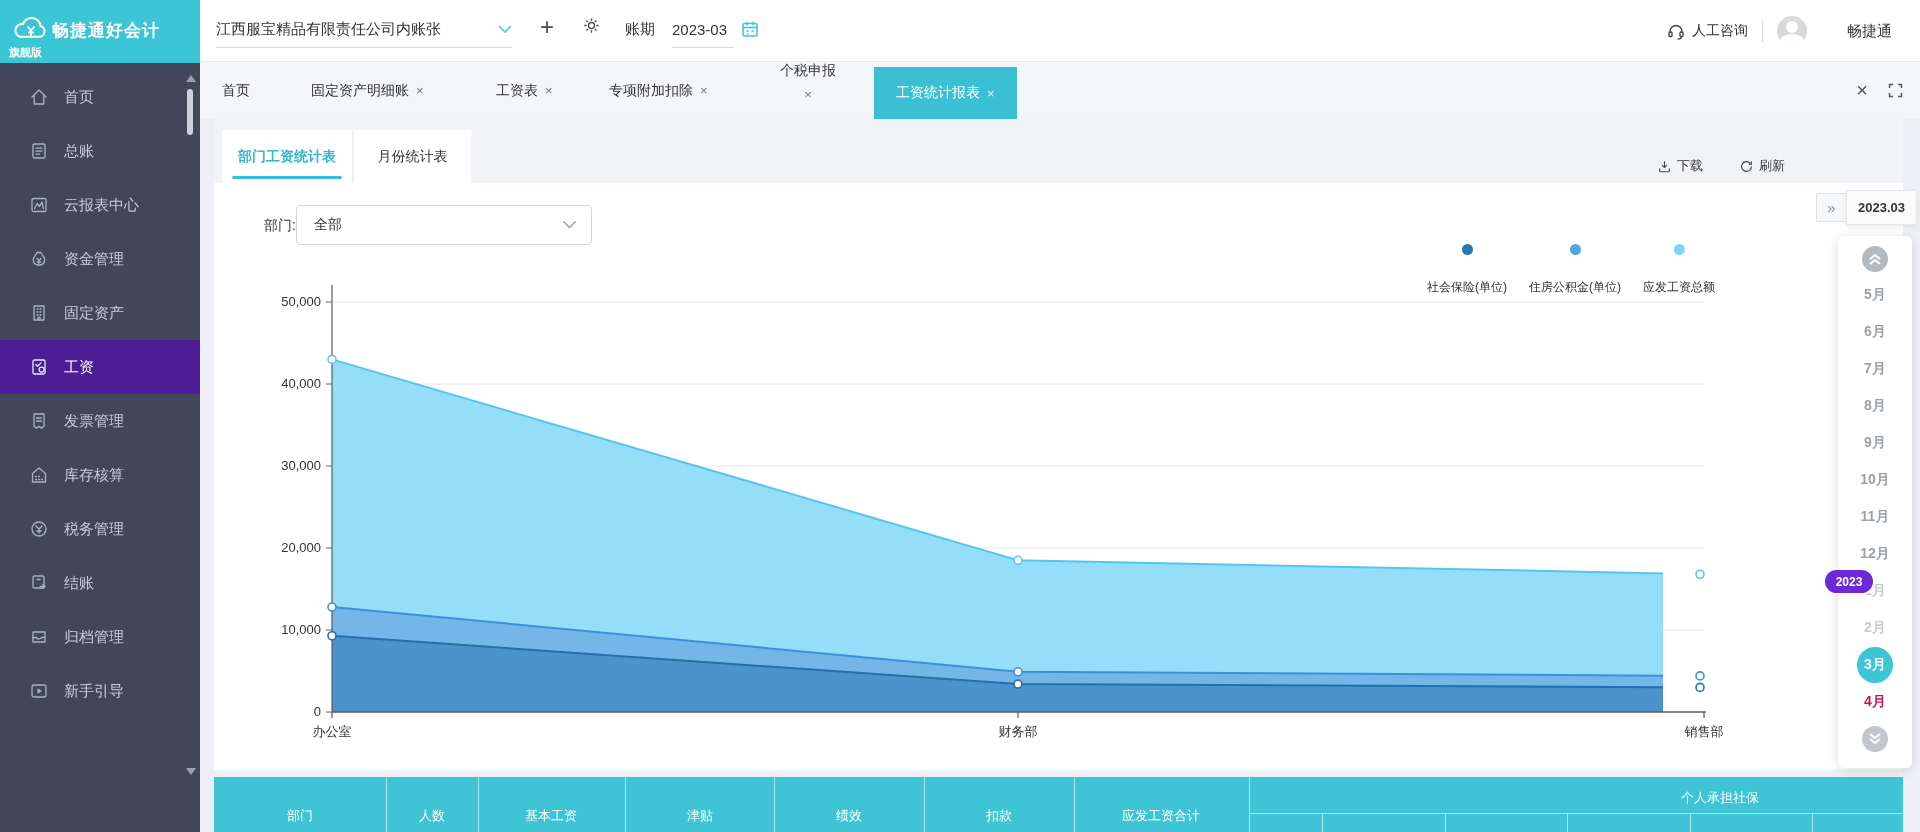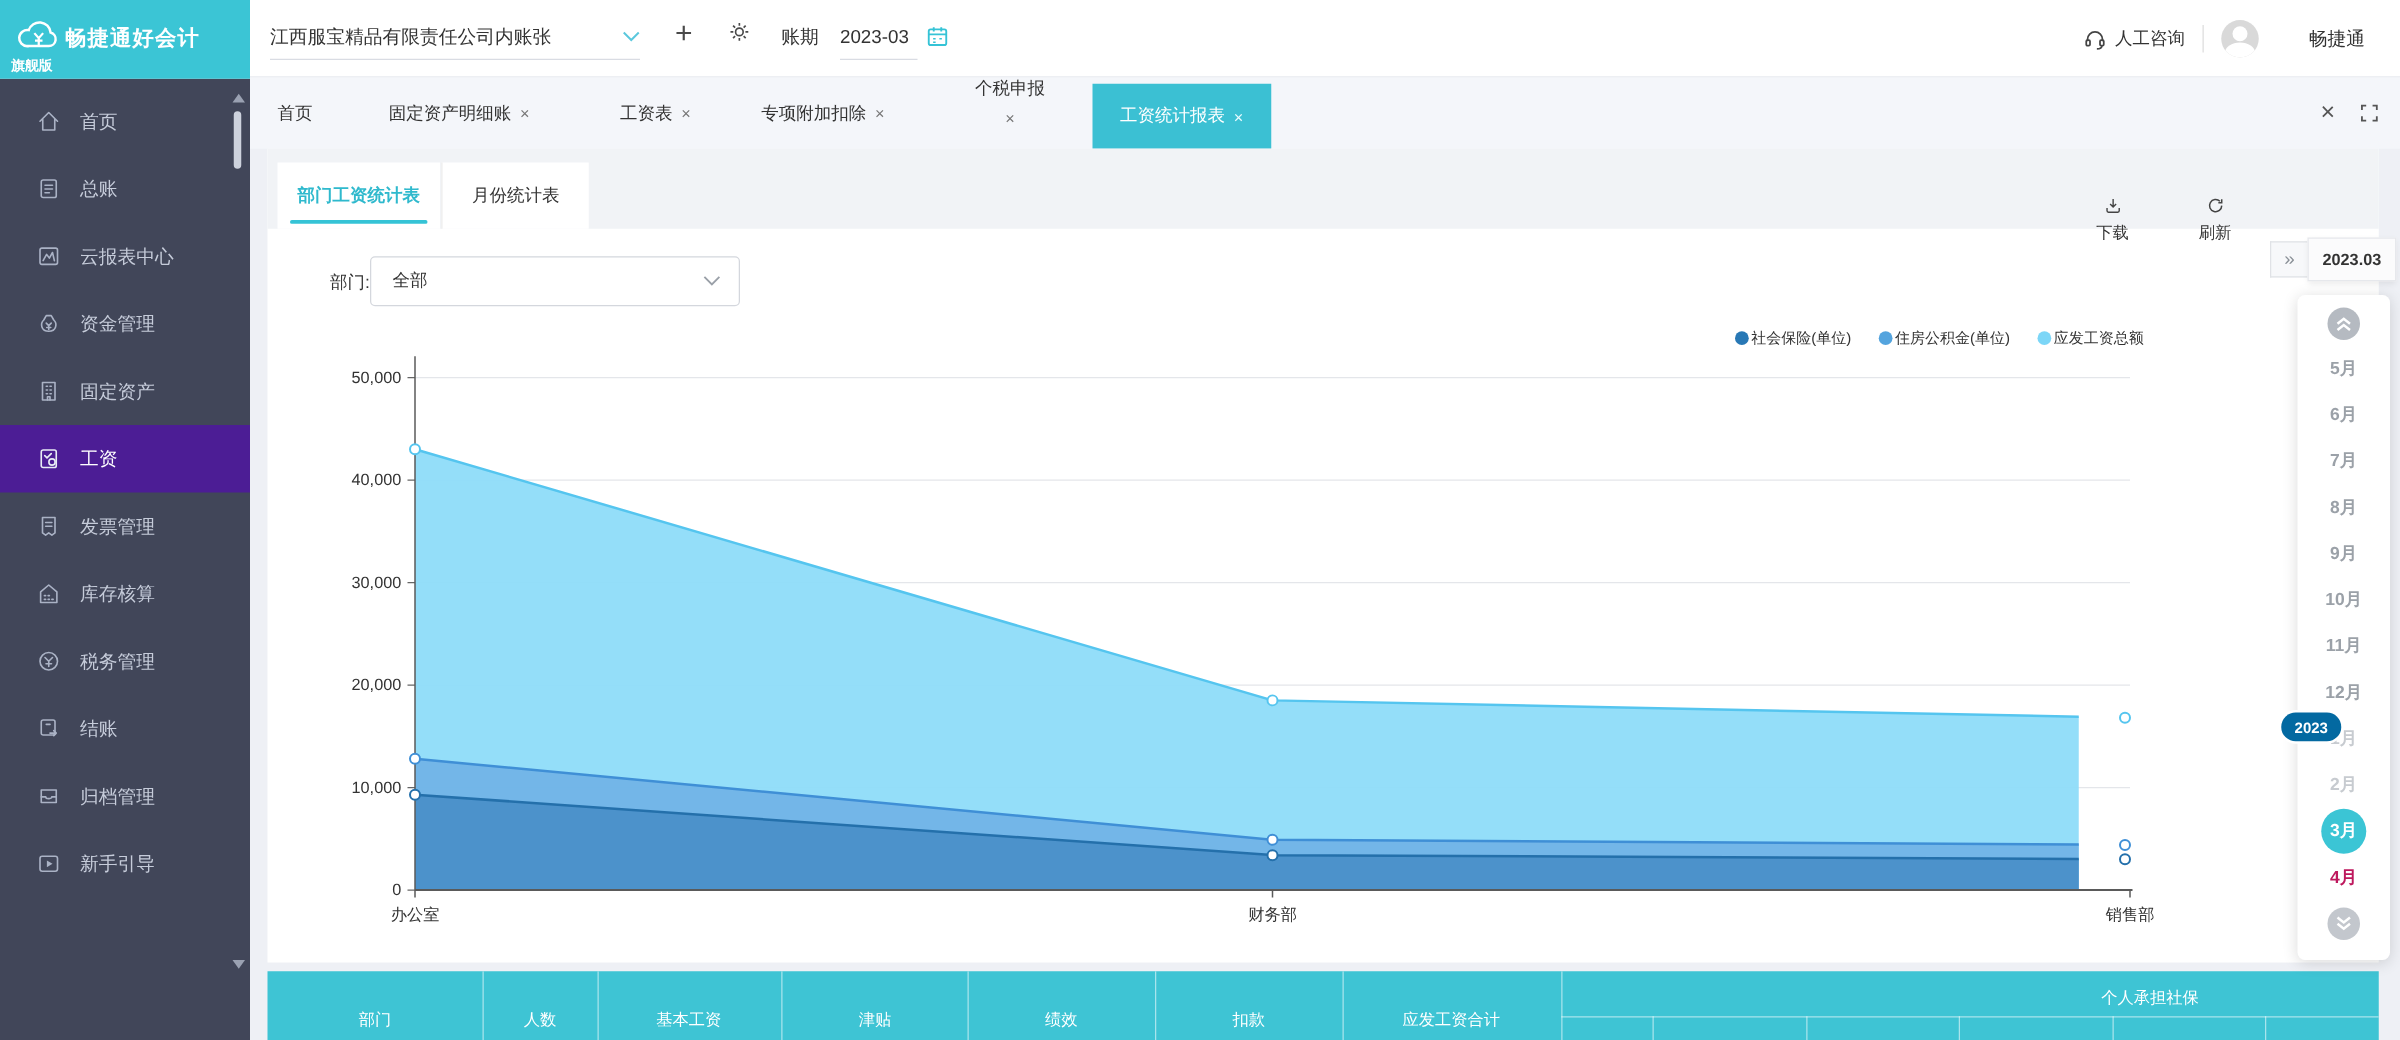--- a/index.html
+++ b/index.html
@@ -44,26 +44,26 @@
   .tab.active { background:#3bc0d3; color:#fff; top:5px; height:52px; padding:0 22px; }
   .tab.active .x { color:#eafcff; }
   .strip-close { position:absolute; right:52px; top:15px; font-size:20px; color:#555; cursor:pointer; line-height:26px; }
   .strip-expand { position:absolute; right:16px; top:20px; color:#555; cursor:pointer; }
   
   .card { position:absolute; left:214px; top:119px; width:1689px; height:651px; background:#fff; }
   .subtab-strip { position:absolute; left:0; top:0; width:100%; height:64px; background:#f1f3f6; }
   .subtab { position:absolute; top:11px; height:53px; background:#fff; display:flex; align-items:center; justify-content:center; font-size:14px; color:#333; cursor:pointer; }
   .subtab.active { color:#2fb9cd; font-weight:bold; }
   .subtab-underline { position:absolute; left:10px; right:10px; bottom:4px; height:3px; border-radius:2px; background:#35c3d6; }
-  .tool-btn { position:absolute; top:38px; display:flex; align-items:center; gap:5px; font-size:13px; color:#333; cursor:pointer;flex-direction:column; }
+  .tool-btn { position:absolute; top:38px; display:flex; align-items:center; gap:5px; font-size:13px; color:#333; cursor:pointer; }
   .filter-label { position:absolute; left:50px; top:98px; font-size:14px; color:#333; }
   .filter-select { position:absolute; left:82px; top:86px; width:296px; height:40px; border:1px solid #d4d7dd; border-radius:4px; background:#fff; font-size:14px; color:#333; display:flex; align-items:center; justify-content:space-between; padding:0 14px 0 17px; cursor:pointer; }
   .chart-wrap { position:absolute; left:0; top:131px; width:1620px; height:520px; }
   .legend { position:absolute; top:140px; right:188px; height:22px; display:flex; align-items:center; gap:22px; }
-  .legend-item { display:flex; align-items:center; gap:2px; font-size:12px; color:#333; cursor:pointer; }
+  .legend-item { display:flex; align-items:center; gap:24px; font-size:12px; color:#333; cursor:pointer;flex-direction:column; }
   .legend-dot { width:11px; height:11px; border-radius:50%; }
   
   .table-hdr { position:absolute; left:214px; top:777px; width:1689px; height:55px; background:#3ec4d4; overflow:hidden; }
   .th-label { position:absolute; top:30px; transform:translateX(-50%); color:#fff; font-size:13px; white-space:nowrap; }
   .th-div { position:absolute; top:0; bottom:0; width:1px; background:rgba(255,255,255,.55); }
   .th-group-label { position:absolute; top:12px; transform:translateX(-50%); color:#fff; font-size:13px; white-space:nowrap; }
   .th-hline { position:absolute; height:1px; background:rgba(255,255,255,.55); }
   .th-subdiv { position:absolute; width:1px; background:rgba(255,255,255,.55); }
   
   .mp-toggle { position:absolute; left:1816px; top:193px; width:30px; height:29px; background:#f7f8fa; border:1px solid #e0e2e6; border-right:none; color:#8a9097; font-size:15px; display:flex; align-items:center; justify-content:center; cursor:pointer; z-index:7; }
@@ -71,21 +71,21 @@
   .month-panel { position:absolute; left:1838px; top:236px; width:74px; height:532px; background:#fff; border-radius:6px; box-shadow:0 2px 12px rgba(0,0,0,.14); z-index:6; }
   .mp-scroll { width:26px; height:26px; border-radius:50%; margin:0 auto; display:flex; align-items:center; justify-content:center; cursor:pointer; }
   .mp-scroll.up { background:#b5bac1; margin-top:10px; }
   .mp-scroll.down { background:#c3c7cd; margin-top:6px; }
   .mp-month { height:37px; display:flex; align-items:center; justify-content:center; font-size:14px; font-weight:bold; cursor:pointer; }
   .mp-month.past { color:#9ba1a8; }
   .mp-month.faded { color:#c7cbd0; }
   .mp-month.next { color:#be185d; }
   .mp-month.active .pill { width:36px; height:36px; border-radius:50%; background:#3bc5d5; color:#fff; display:flex; align-items:center; justify-content:center; }
   .mp-months { margin-top:4px; }
-  .year-badge { position:absolute; left:-13px; top:334px; width:48px; height:23px; border-radius:12px; background:#0369a1; color:#fff; font-size:12px; font-weight:bold; display:flex; align-items:center; justify-content:center; box-shadow:0 0 0 2px #fff; }
+  .year-badge { position:absolute; left:-13px; top:334px; width:48px; height:23px; border-radius:12px; background:#6d28d9; color:#fff; font-size:12px; font-weight:bold; display:flex; align-items:center; justify-content:center; box-shadow:0 0 0 2px #fff; }
   svg { display:block; }
 </style>
 </head>
 <body>
 
 <div class="app">
 
   <div class="topbar">
     <div class="company-select">
       <span>江西服宝精品有限责任公司内账张</span>

